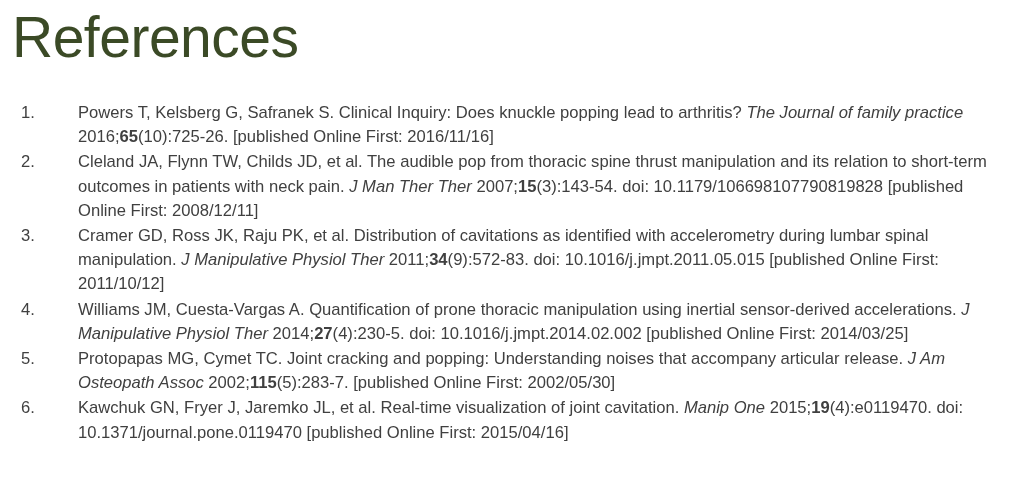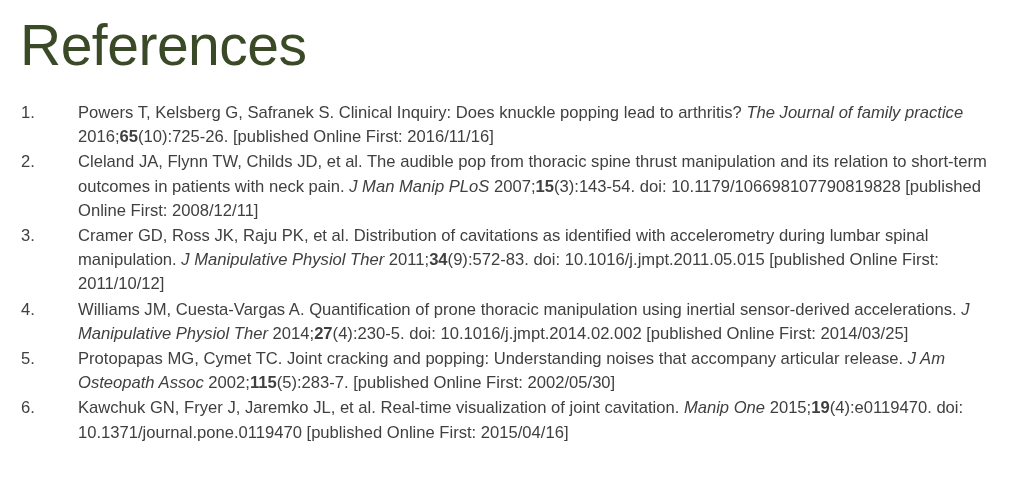--- a/index.html
+++ b/index.html
@@ -15,29 +15,28 @@
   }
   .slide {
     position: relative;
     width: 1024px;
     height: 492px;
     background: #ffffff;
     box-sizing: border-box;
   }
   .slide-title {
     position: absolute;
-    left: 20px;
+    left: 12px;
     top: 2px;
     font-size: 57px;
     line-height: 70px;
     font-weight: 400;
     letter-spacing: -0.5px;
     color: #3b4a26;
     white-space: nowrap;
-    margin-top: 8px;
   }
   .ref-list {
     position: absolute;
     left: 0px;
     top: 101px;
     width: 1024px;
     list-style: none;
     margin: 0;
     padding: 0;
   }
@@ -79,21 +78,21 @@
 
   <div class="slide-title">References</div>
 
   <ol class="ref-list">
     <li class="ref-item">
       <span class="ref-num">1.</span>
       <span class="ref-text">Powers T, Kelsberg G, Safranek S. Clinical Inquiry: Does knuckle popping lead to arthritis? <i>The Journal of family practice</i> 2016;<b>65</b>(10):725-26. [published Online First: 2016/11/16]</span>
     </li>
     <li class="ref-item">
       <span class="ref-num">2.</span>
-      <span class="ref-text">Cleland JA, Flynn TW, Childs JD, et al. The audible pop from thoracic spine thrust manipulation and its relation to short-term outcomes in patients with neck pain. <i>J Man Manip PLoS</i> 2007;<b>15</b>(3):143-54. doi: 10.1179/106698107790819828 [published Online First: 2008/12/11]</span>
+      <span class="ref-text">Cleland JA, Flynn TW, Childs JD, et al. The audible pop from thoracic spine thrust manipulation and its relation to short-term outcomes in patients with neck pain. <i>J Man Ther Ther</i> 2007;<b>15</b>(3):143-54. doi: 10.1179/106698107790819828 [published Online First: 2008/12/11]</span>
     </li>
     <li class="ref-item">
       <span class="ref-num">3.</span>
       <span class="ref-text">Cramer GD, Ross JK, Raju PK, et al. Distribution of cavitations as identified with accelerometry during lumbar spinal manipulation. <i>J Manipulative Physiol Ther</i> 2011;<b>34</b>(9):572-83. doi: 10.1016/j.jmpt.2011.05.015 [published Online First: 2011/10/12]</span>
     </li>
     <li class="ref-item">
       <span class="ref-num">4.</span>
       <span class="ref-text">Williams JM, Cuesta-Vargas A. Quantification of prone thoracic manipulation using inertial sensor-derived accelerations. <i>J Manipulative Physiol Ther</i> 2014;<b>27</b>(4):230-5. doi: 10.1016/j.jmpt.2014.02.002 [published Online First: 2014/03/25]</span>
     </li>
     <li class="ref-item">

